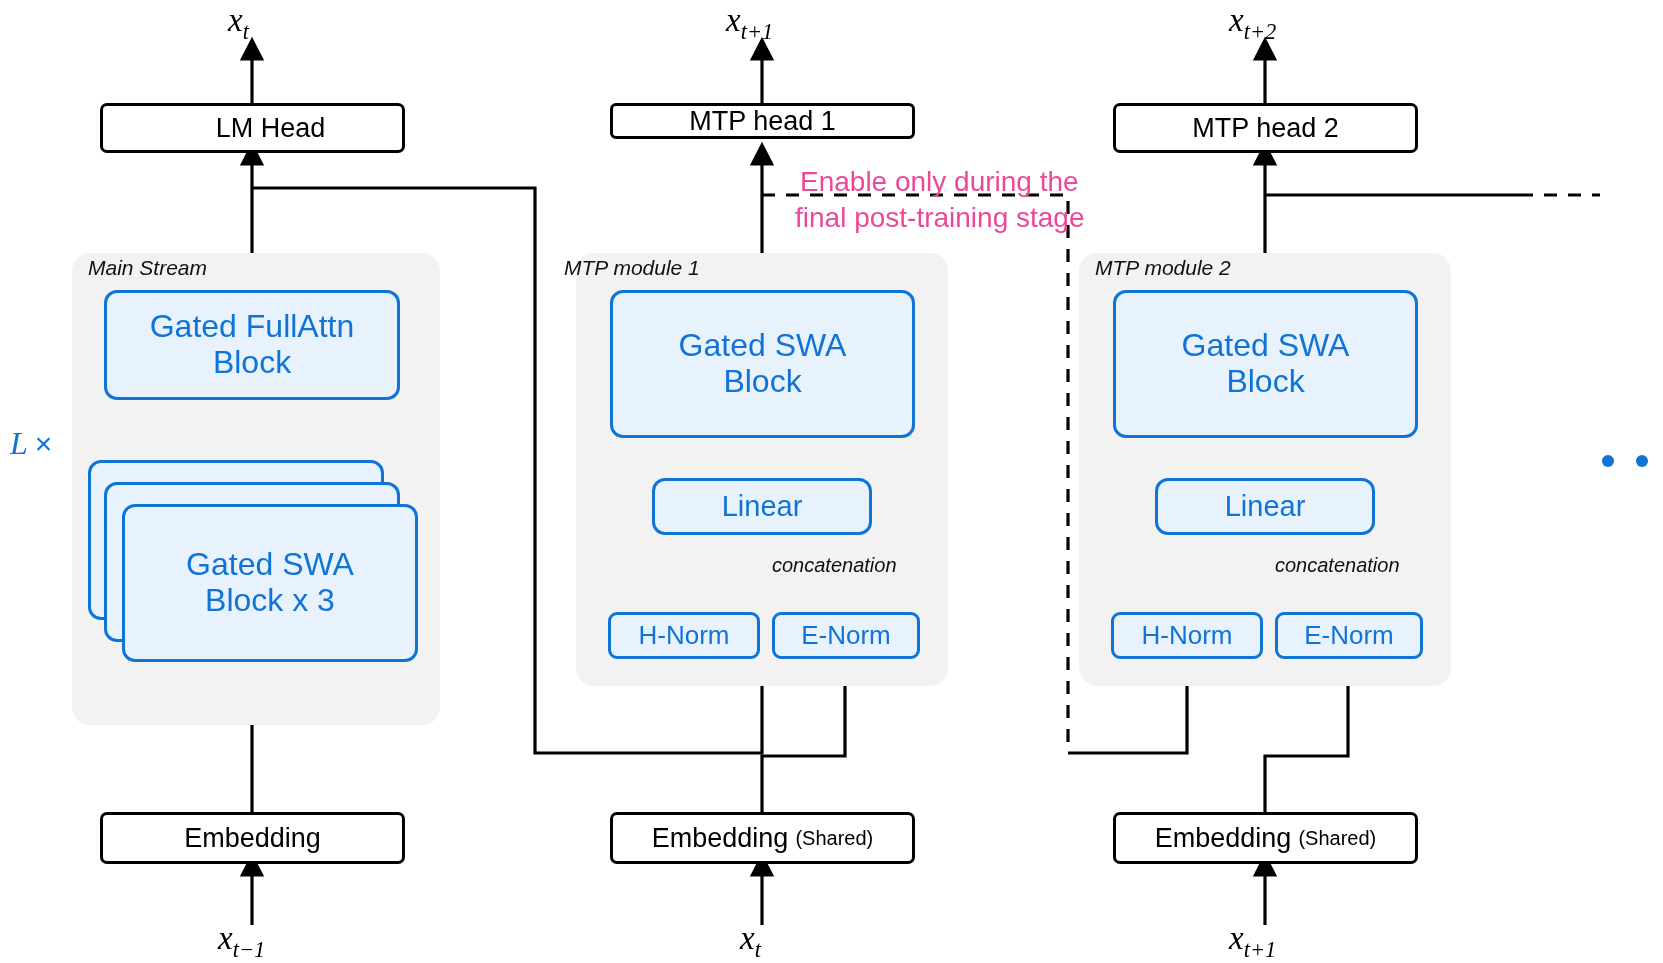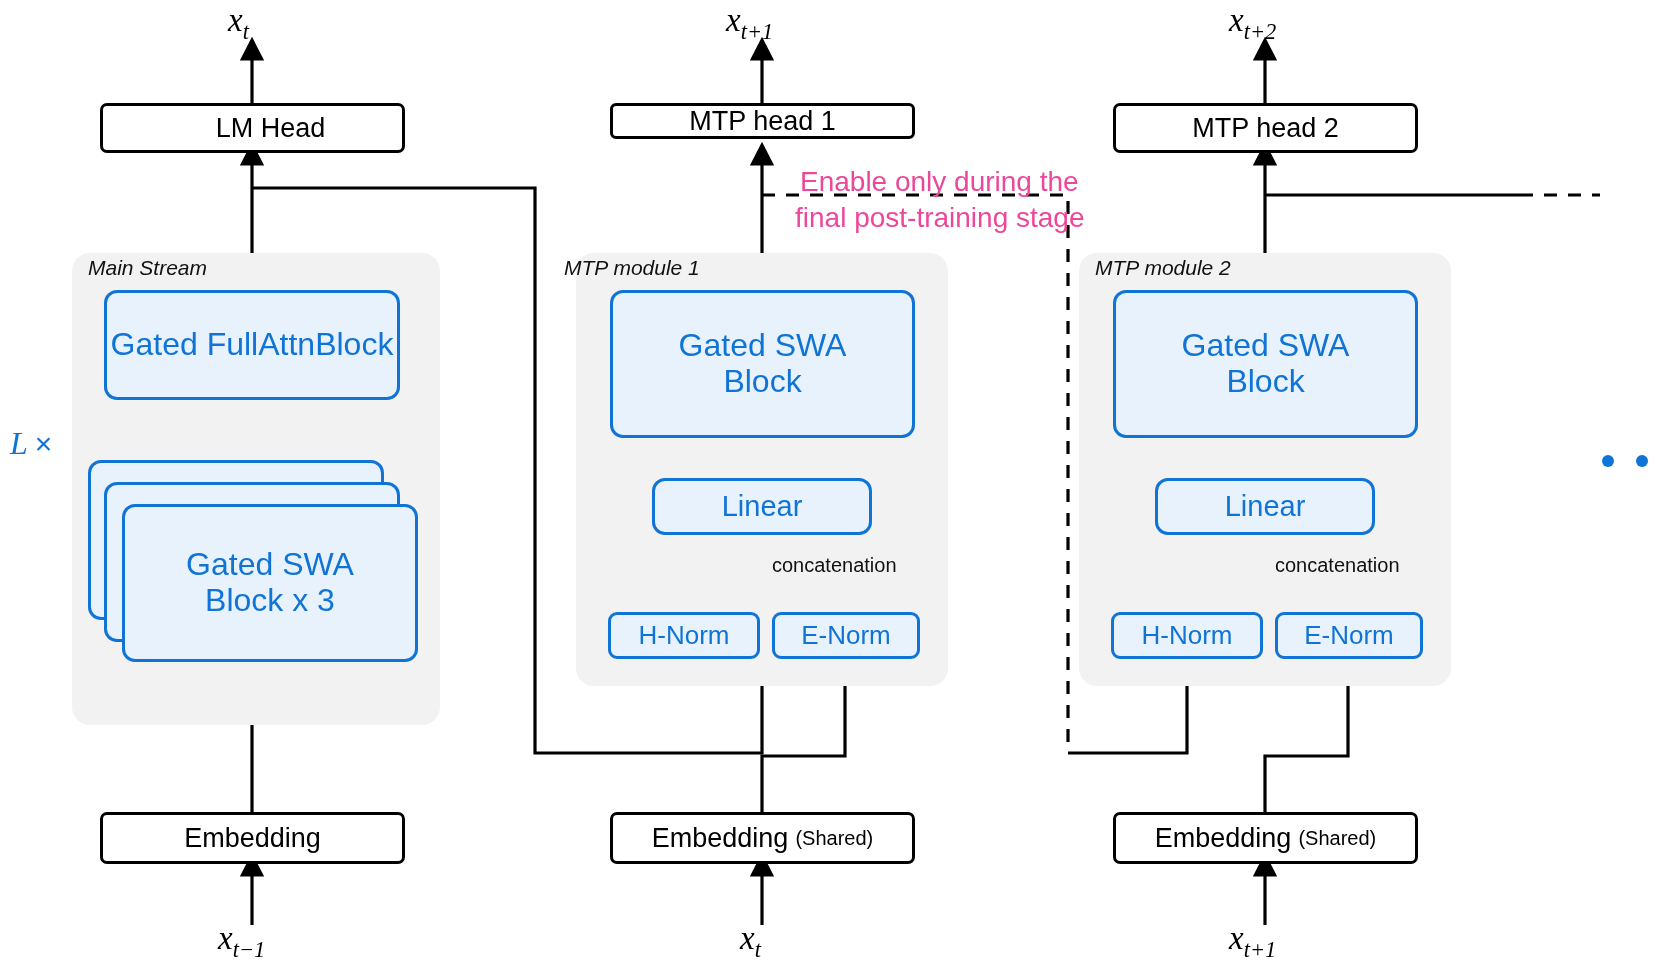--- a/index.html
+++ b/index.html
@@ -25,21 +25,21 @@
                border-radius:13px;background:#e8f2fd;}
 
   .mathlabel{position:absolute;font-family:"Liberation Serif",serif;font-style:italic;
              font-size:33px;color:#000;white-space:nowrap;}
   .mathlabel sub{font-size:0.68em;font-style:italic;}
 
   .note-blue{position:absolute;color:#ec4899;font-size:28px;line-height:1.45;
              white-space:nowrap;font-family:"Liberation Sans",sans-serif;}
   .lx{position:absolute;color:#1073d6;font-size:30px;white-space:nowrap;}
   .lx i{font-family:"Liberation Serif",serif;font-style:italic;font-size:32px;}
-  .concat{position:absolute;font-size:20px;color:#111;white-space:nowrap;}
+  .concat{position:absolute;font-style:italic;font-size:20px;color:#111;white-space:nowrap;}
   .shared{font-size:20px;}
   .dots{position:absolute;display:flex;gap:22px;}
   .dots span{width:12px;height:12px;border-radius:50%;background:#1073d6;display:block;}
 </style>
 </head>
 <body>
 
 <div id="stage">
 
   <svg class="wires" viewBox="0 0 1663 963">
@@ -100,21 +100,21 @@
   <div class="box box-black" style="left:100px;top:103px;width:305px;height:50px;padding-left:36px;">LM Head</div>
   <div class="box box-black" style="left:610px;top:103px;width:305px;height:36px;border-radius:6px;">MTP head 1</div>
   <div class="box box-black" style="left:1113px;top:103px;width:305px;height:50px;">MTP head 2</div>
 
   <div class="note-blue" style="left:800px;top:162px;">Enable only during the</div>
   <div class="note-blue" style="left:795px;top:198px;">final post-training stage</div>
 
   <div class="panel" style="left:72px;top:253px;width:368px;height:472px;"></div>
   <div class="panel-label" style="left:88px;top:256px;">Main Stream</div>
 
-  <div class="box box-blue big" style="left:104px;top:290px;width:296px;height:110px;flex-direction:row;">
+  <div class="box box-blue big" style="left:104px;top:290px;width:296px;height:110px;flex-direction:column;">
     <span>Gated FullAttn</span>
     <span>Block</span>
   </div>
 
   <div class="stack-ghost" style="left:88px;top:460px;width:296px;height:160px;"></div>
   <div class="stack-ghost" style="left:104px;top:482px;width:296px;height:160px;"></div>
   <div class="box box-blue big" style="left:122px;top:504px;width:296px;height:158px;flex-direction:column;">
     <span>Gated SWA</span>
     <span>Block x 3</span>
   </div>

